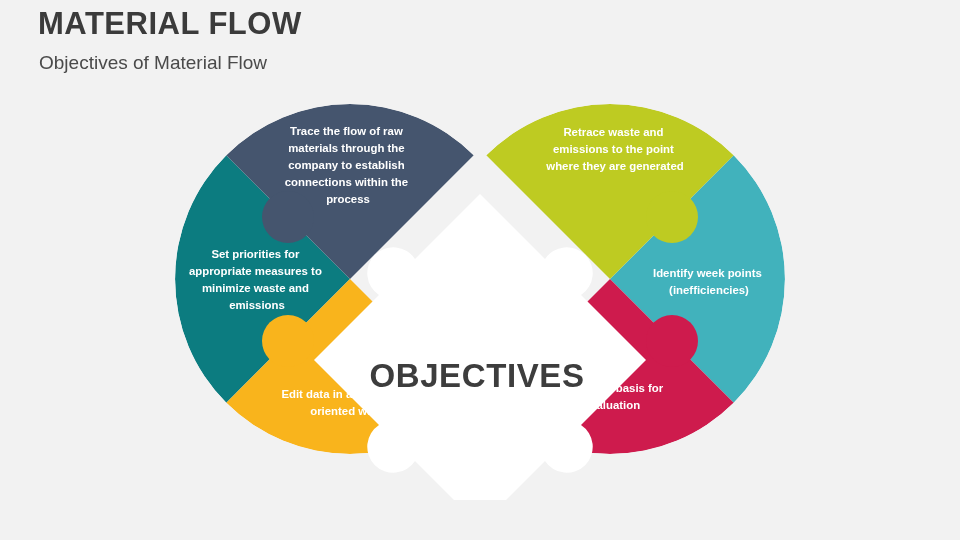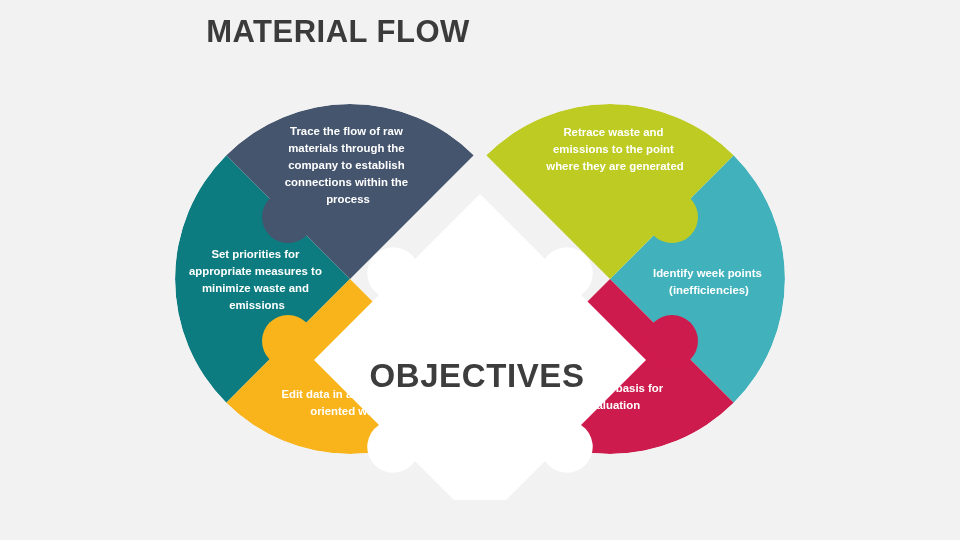--- a/index.html
+++ b/index.html
@@ -17,23 +17,22 @@
   }
   #slide {
     position: absolute;
     inset: 0;
     width: 960px;
     height: 540px;
   }
   .header {
     position: absolute;
     left: 38px;
-    top: 14px;
+    top: 6px;
     width: 600px;
-    text-align: center;
   }
   .title {
     font-size: 31px;
     font-weight: bold;
     color: #3b3b3b;
     letter-spacing: 0.5px;
     line-height: 1.15;
     margin: 0;
     white-space: nowrap;
   }
@@ -73,20 +72,21 @@
     text-anchor: middle;
   }
 </style>
 </head>
 <body>
 
 <div id="slide">
 
   <div class="header">
     <h1 class="title">MATERIAL FLOW</h1>
+    <div class="subtitle">Objectives of Material Flow</div>
   </div>
 
   <div class="diagram-wrap">
     <svg class="diagram" viewBox="0 0 960 420" xmlns="http://www.w3.org/2000/svg">
       <defs>
 
         <clipPath id="clipLeftCircle">
           <circle cx="350" cy="199" r="175"></circle>
         </clipPath>
         <clipPath id="clipRightCircle">

